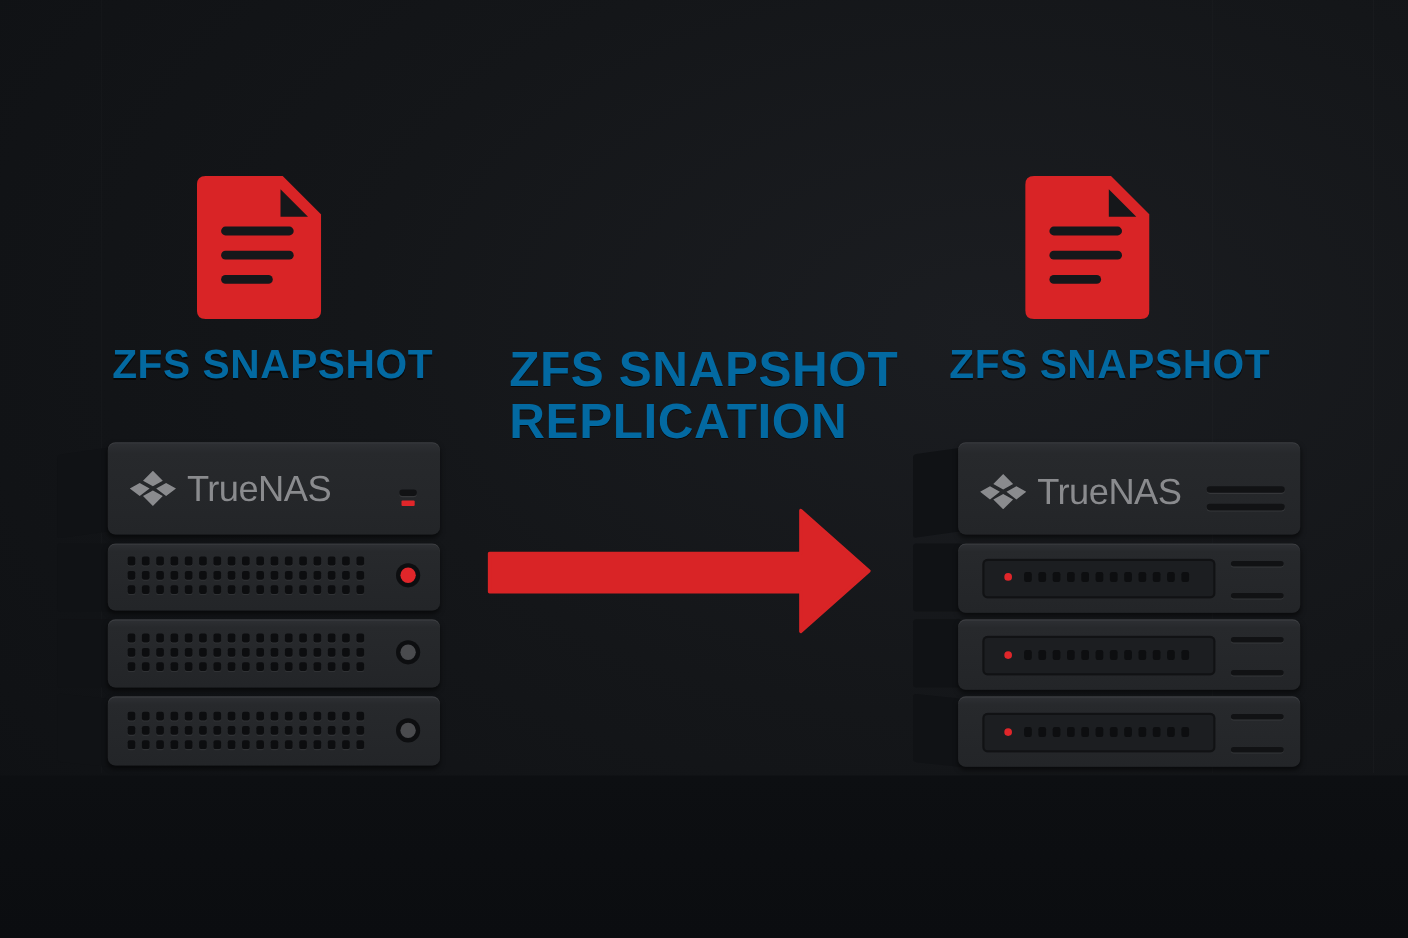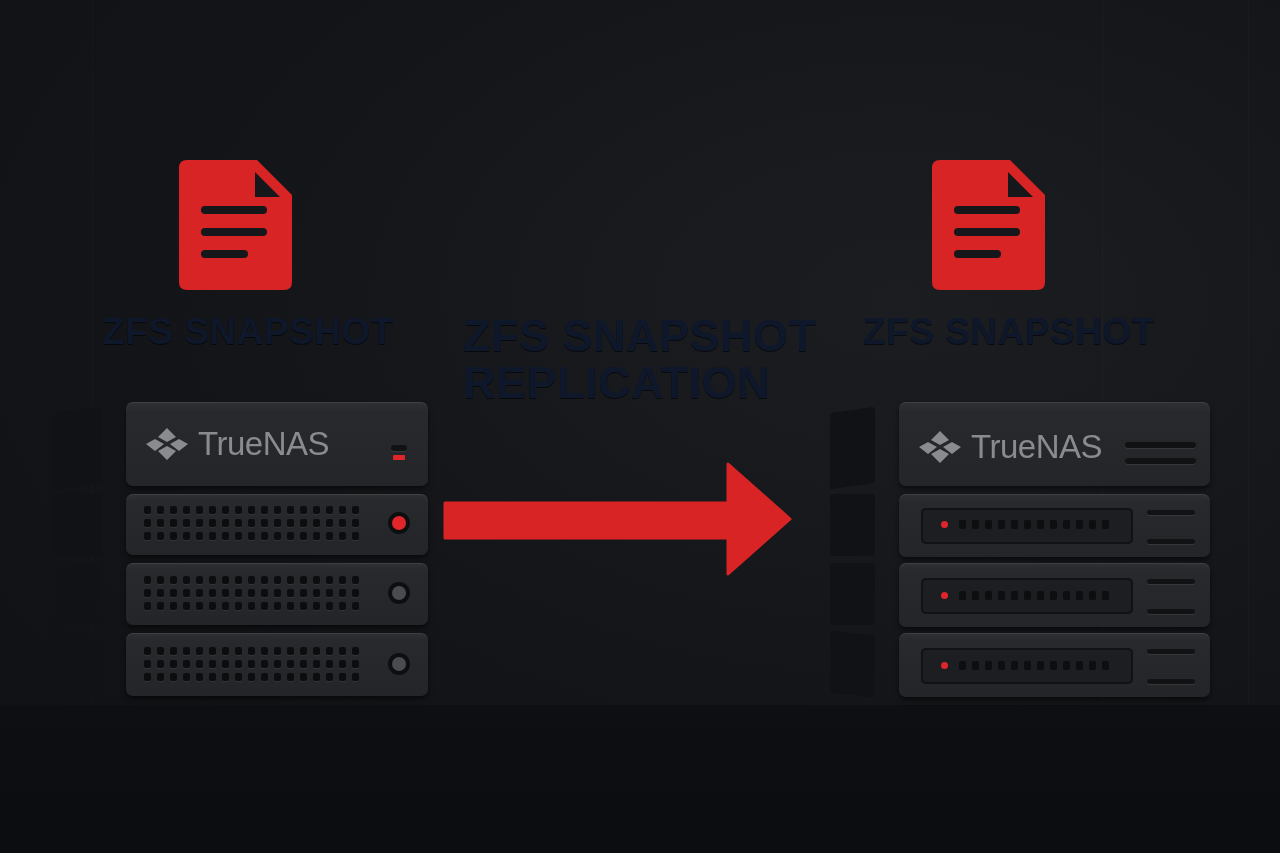--- a/index.html
+++ b/index.html
@@ -5,34 +5,34 @@
   html, body { margin:0; padding:0; }
   body {
     width:1280px; height:853px; overflow:hidden; position:relative;
     background: radial-gradient(ellipse at 70% 35%, #1b1d21 0%, #141619 45%, #0e1013 100%);
     font-family: "Liberation Sans", "DejaVu Sans", sans-serif;
   }
   .bg-panel { position:absolute; top:0; bottom:150px; width:1px; background:rgba(255,255,255,0.025); }
   .floor { position:absolute; left:0; right:0; top:705px; bottom:0; background:linear-gradient(#0d0f12,#0b0d10); }
 
   .label {
-    position:absolute; color:#0f172a; font-weight:bold; letter-spacing:0.5px;
+    position:absolute; color:#0369a1; font-weight:bold; letter-spacing:0.5px;
     text-shadow: 0 1px 0 rgba(0,0,0,0.6);
     white-space:nowrap; line-height:1;
   }
   .snap-label { font-size:37px; }
   .title-line { font-size:45px; }
 
   .doc { position:absolute; width:113px; height:130px; }
 
   .server { position:absolute; }
   .side-shadow { position:absolute; background:#101215; border-radius:3px; }
   .unit {
     position:absolute; background:linear-gradient(#2e3034 0%, #27292c 12%, #232528 100%);
-    border-radius:7px; box-shadow: 0 3px 5px rgba(0,0,0,0.55), inset 0 1px 0 rgba(255,255,255,0.08); margin-left: 28px;
+    border-radius:7px; box-shadow: 0 3px 5px rgba(0,0,0,0.55), inset 0 1px 0 rgba(255,255,255,0.08);
   }
   .brand { position:absolute; display:flex; align-items:center; color:#8a8b8e; font-size:33px; letter-spacing:-0.5px; }
   .brand svg { margin-right:10px; }
   .vent-grid { position:absolute; display:grid; grid-template-columns:repeat(17, 7px); column-gap:6px; row-gap:5px; }
   .vent { width:7px; height:8px; background:#0c0d0f; border-radius:2px; box-shadow: 0 1px 0 rgba(255,255,255,0.06); }
   .btn { position:absolute; width:22px; height:22px; border-radius:50%; background:#0d0e10; }
   .btn::after { content:""; position:absolute; left:4px; top:4px; width:14px; height:14px; border-radius:50%; background:var(--c); }
   .slot { position:absolute; background:#111214; border-radius:3px; box-shadow: 0 1px 0 rgba(255,255,255,0.08); }
   .bay { position:absolute; border-radius:5px; background:#1c1e21; box-shadow: inset 0 0 0 2px #111214; }
   .bay-dots { position:absolute; display:flex; align-items:center; gap:6px; }

